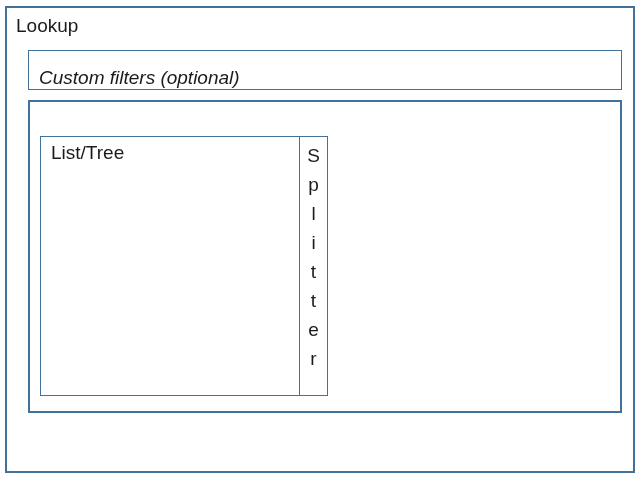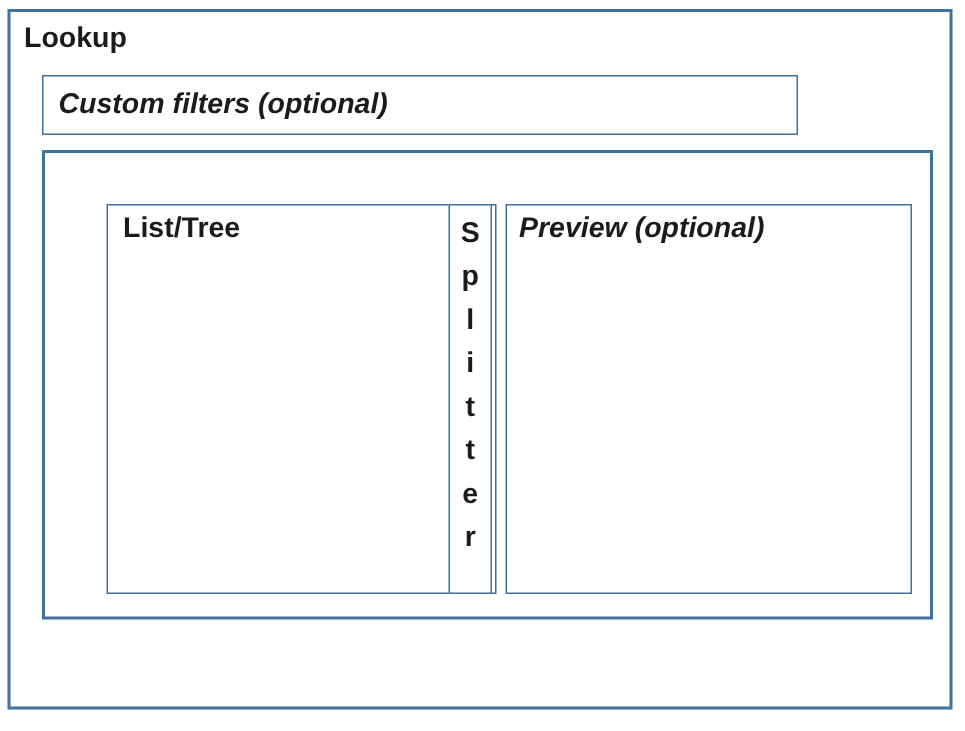--- a/index.html
+++ b/index.html
@@ -1,20 +1,20 @@
 <!DOCTYPE html>
 <html style="--line: #41719C; --text: #1b1b1b; --bg: #ffffff;"><head>
 <meta charset="utf-8">
 <style>
   :root {
     --line: #41719C;
     --text: #1b1b1b;
     --bg: #ffffff;
   }
-  * { margin: 0; padding: 0; box-sizing: border-box; font-weight: bold; }
+  * { margin: 0; padding: 0; box-sizing: border-box; }
   html, body { background: var(--bg); }
   body {
     font-family: "Liberation Sans", sans-serif;
     color: var(--text);
   }
   .diagram {
     position: relative;
     width: 643px;
     height: 487px;
     background: var(--bg);
@@ -32,40 +32,39 @@
     border-width: 2px;
   }
   .outer-title {
     position: absolute;
     left: 9px; top: 5px;
     line-height: 26px;
     white-space: nowrap;
   }
   .custom-filters {
     left: 21px; top: 42px;
-    width: 504px; height: 40px;
-    display: flex; align-items: center;
+    width: 594px; height: 40px;
+    display: flex; align-items: flex-end;
     padding-left: 10px;
   }
   .group {
     left: 21px; top: 92px;
     width: 594px; height: 313px;
     border-width: 2px;
   }
   .group-title {
     position: absolute;
     left: 9px; top: 2px;
     line-height: 26px;
     white-space: nowrap;
   }
   .list-tree {
     left: 10px; top: 34px;
     width: 260px; height: 260px;
     padding: 5px 0 0 10px;
-    margin-left: 31px;
   }
   .splitter {
     left: 269px; top: 34px;
     width: 29px; height: 260px;
     padding-top: 4px;
     text-align: center;
     line-height: 29px;
     white-space: pre-line;
     overflow: hidden;
   }
@@ -105,22 +104,19 @@
 
       <div class="box splitter">S
 p
 l
 i
 t
 t
 e
 r</div>
 
-      <div class="box preview">
-        <span class="label italic">Preview (optional)</span>
-      </div>
 
     </div>
 
 
   </div>
 
 </div>
 
 </body></html>

